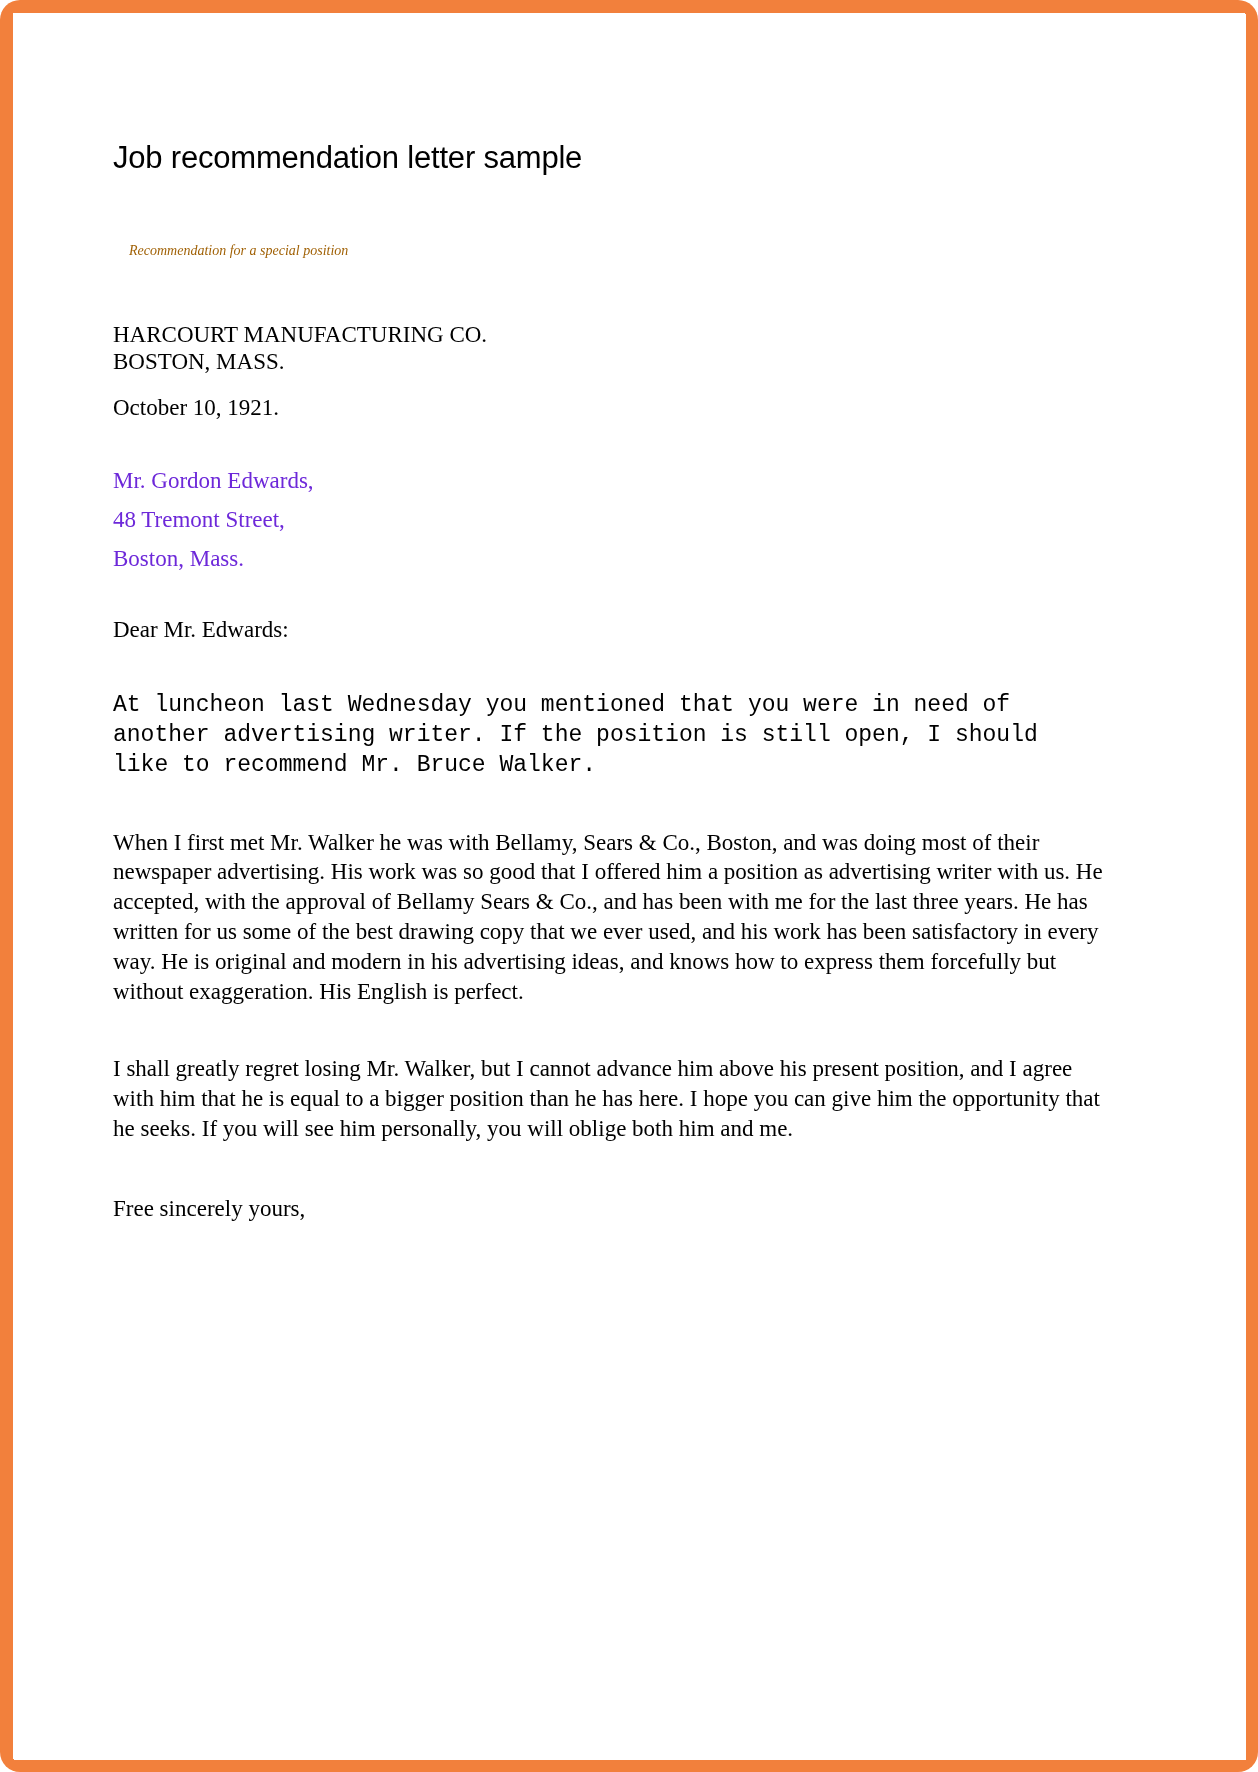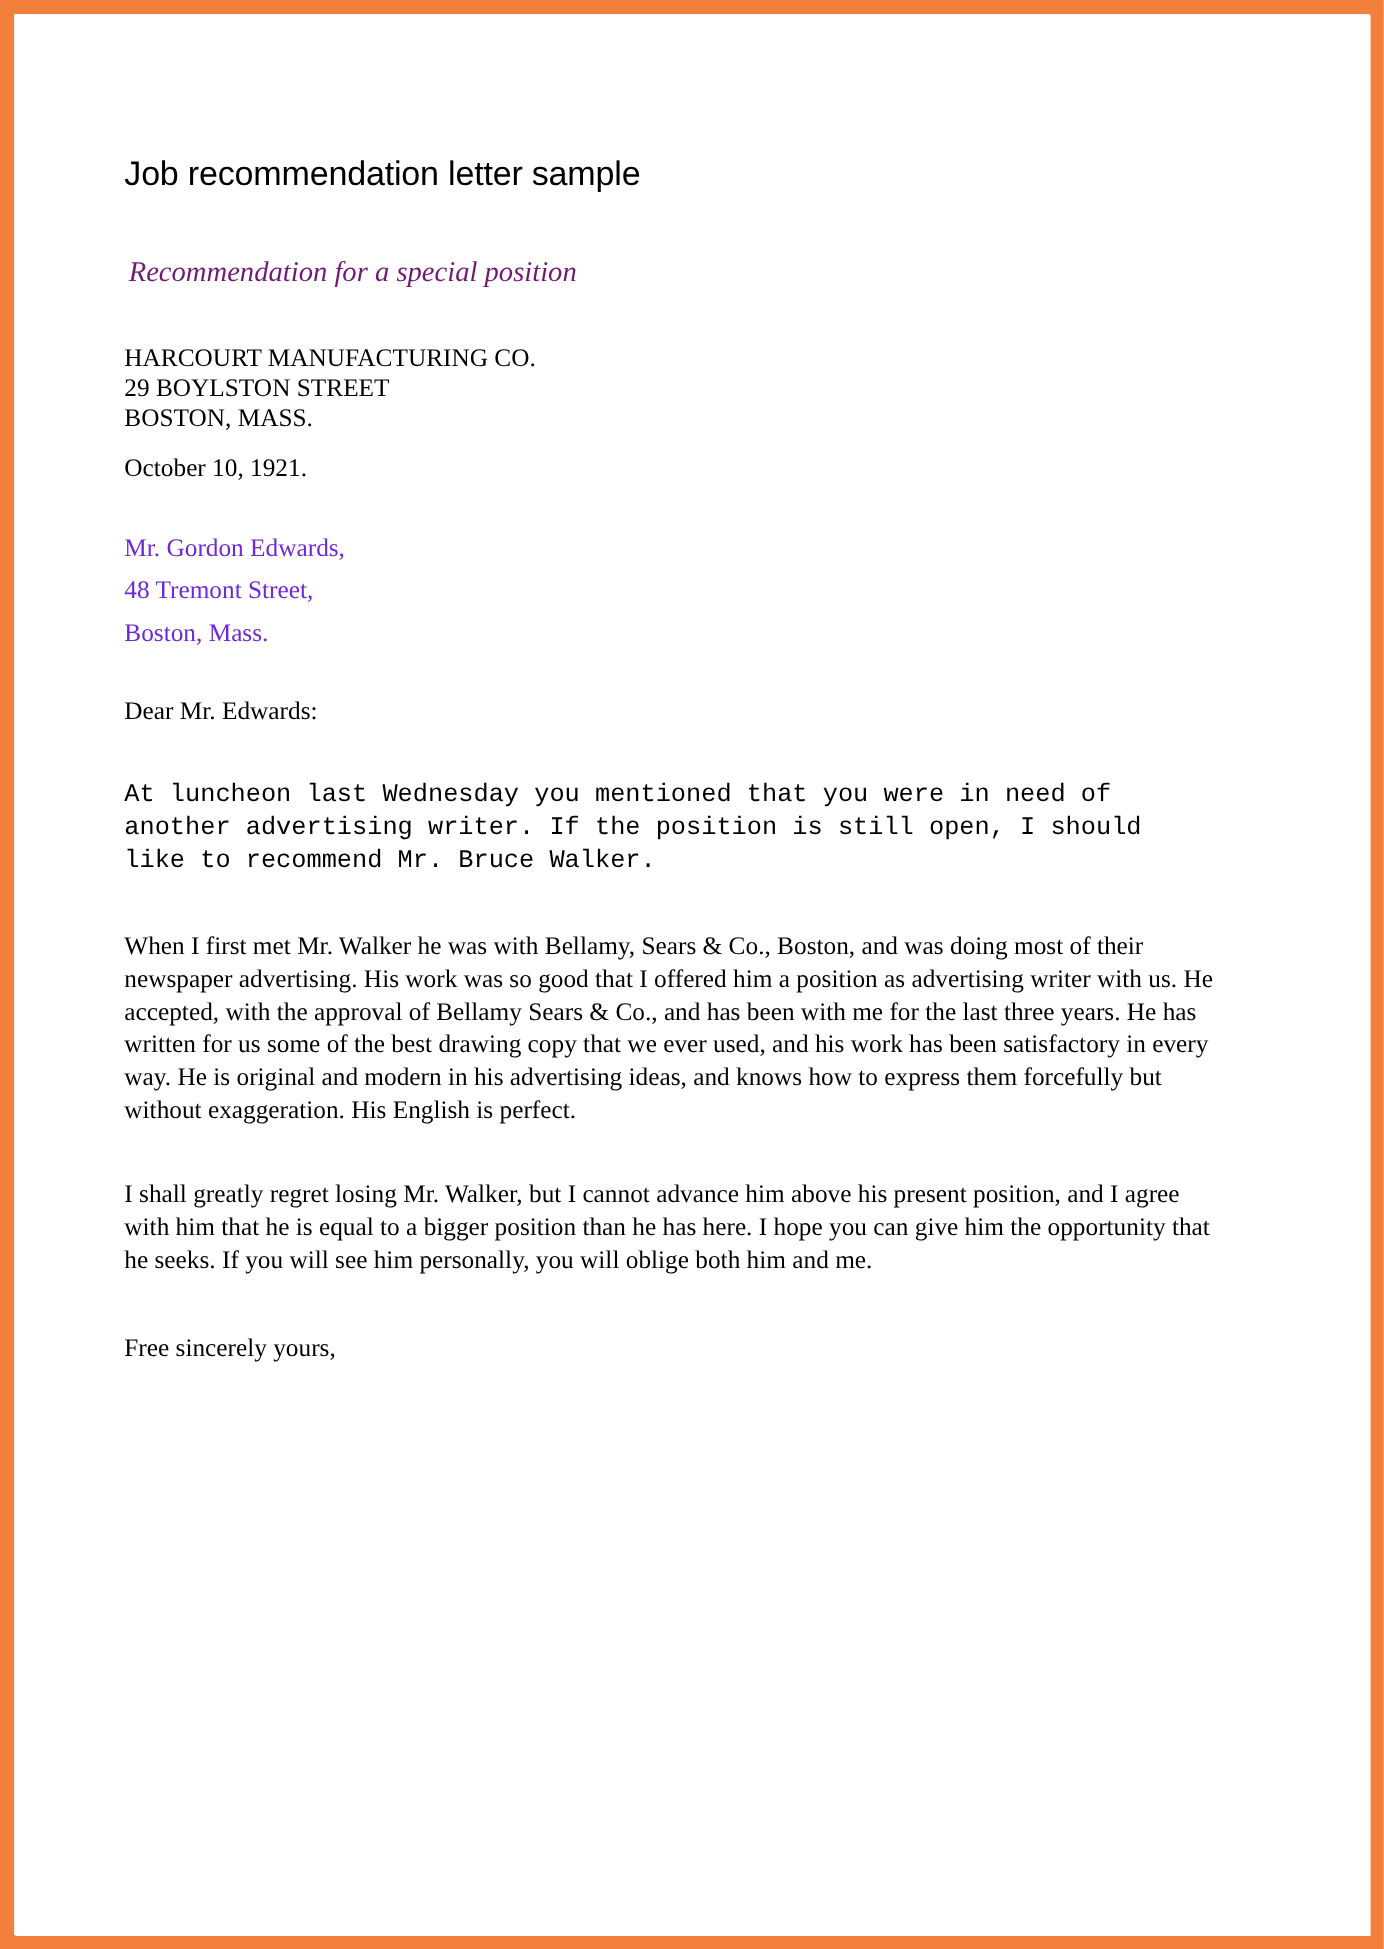--- a/index.html
+++ b/index.html
@@ -16,20 +16,21 @@
   }
 
   
   #frame {
     position: absolute;
     left: 0;
     top: 0;
     width: 1258px;
     height: 1772px;
     background: #F2803C;
+    border-radius: 20px;
   }
   
   #page-white {
     position: absolute;
     left: 13px;
     top: 13px;
     width: 1232px;
     height: 1746px;
     background: #ffffff;
     border: 1px solid #ffffff;
@@ -60,23 +61,23 @@
     letter-spacing: -0.2px;
     margin: 0;
     padding-top: 126px;
     line-height: 1.15;
     white-space: nowrap;
   }
 
   .subtitle {
     font-family: "Liberation Serif", "DejaVu Serif", serif;
     font-style: italic;
-    font-size: 26px;
-    color: #701a75;
-    margin: 4px;
+    font-size: 14px;
+    color: #a16207;
+    margin: 16px;
     padding-top: 51px;
     line-height: 1.2;
   }
 
   .sender-block {
     margin: 0;
     padding-top: 47px;
     font-size: 23px;
     line-height: 1.17;
     color: #000000;
@@ -158,21 +159,20 @@
     <div id="letter">
 
       <div class="content">
 
         <h1 class="doc-title">Job recommendation letter sample</h1>
 
         <div class="subtitle">Recommendation for a special position</div>
 
         <div class="sender-block">
           <span class="line">HARCOURT MANUFACTURING CO.</span>
-          <span class="line">29 BOYLSTON STREET</span>
           <span class="line">BOSTON, MASS.</span>
         </div>
 
         <div class="date-line">October 10, 1921.</div>
 
         <div class="recipient-block">
           <span class="line">Mr. Gordon Edwards,</span>
           <span class="line">48 Tremont Street,</span>
           <span class="line">Boston, Mass.</span>
         </div>

